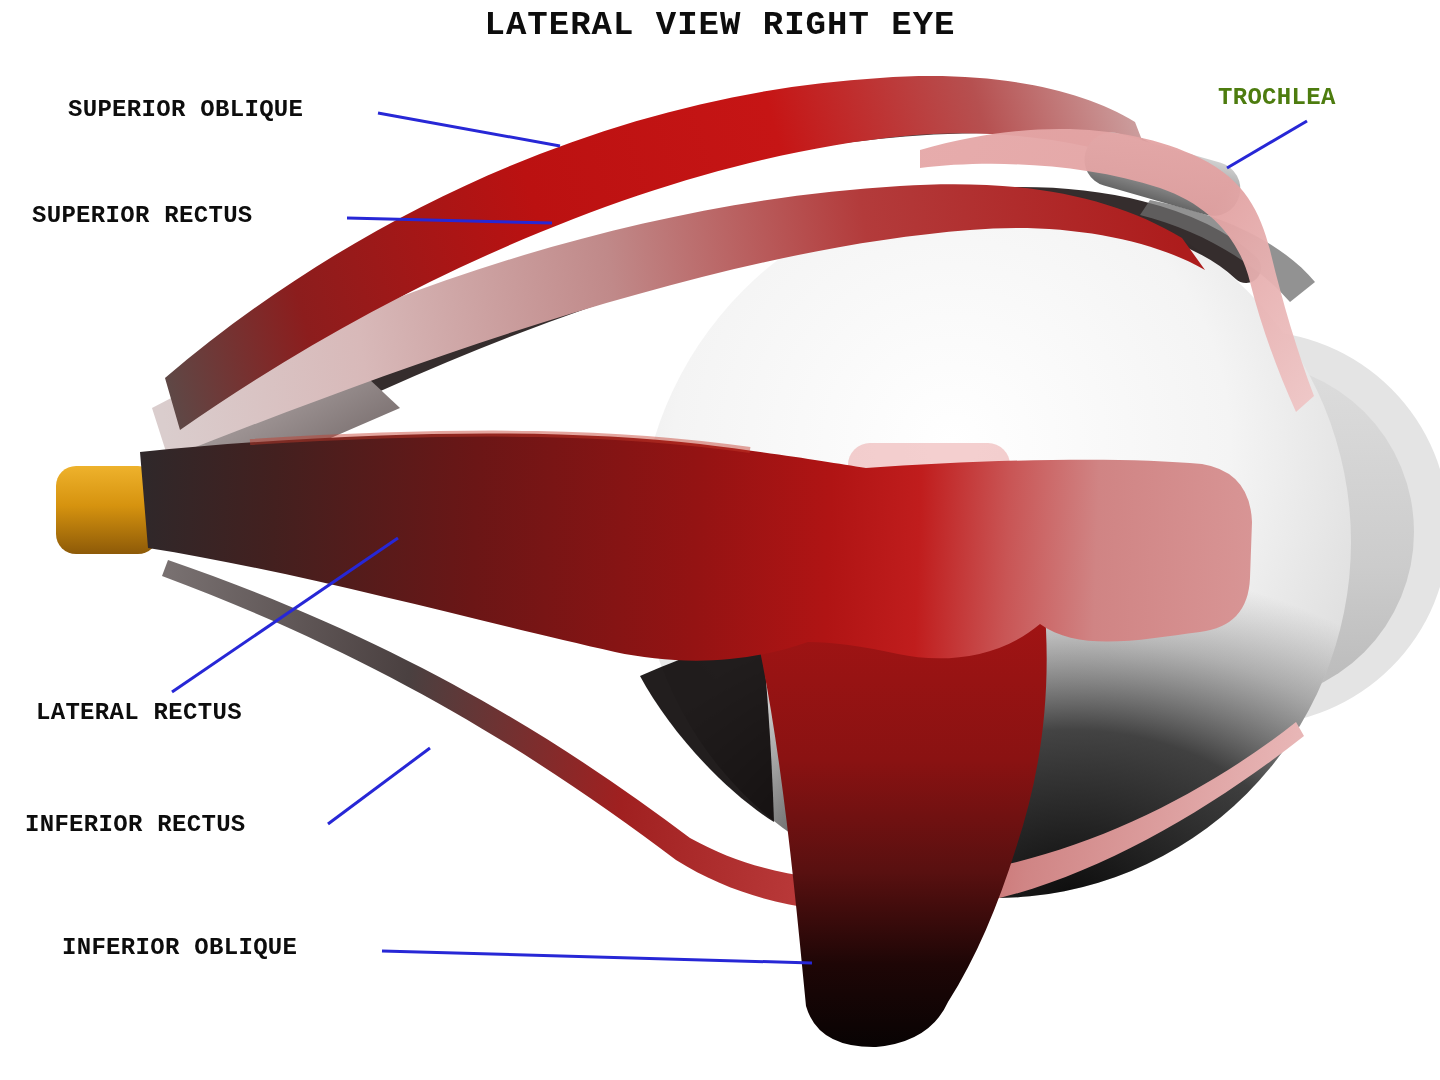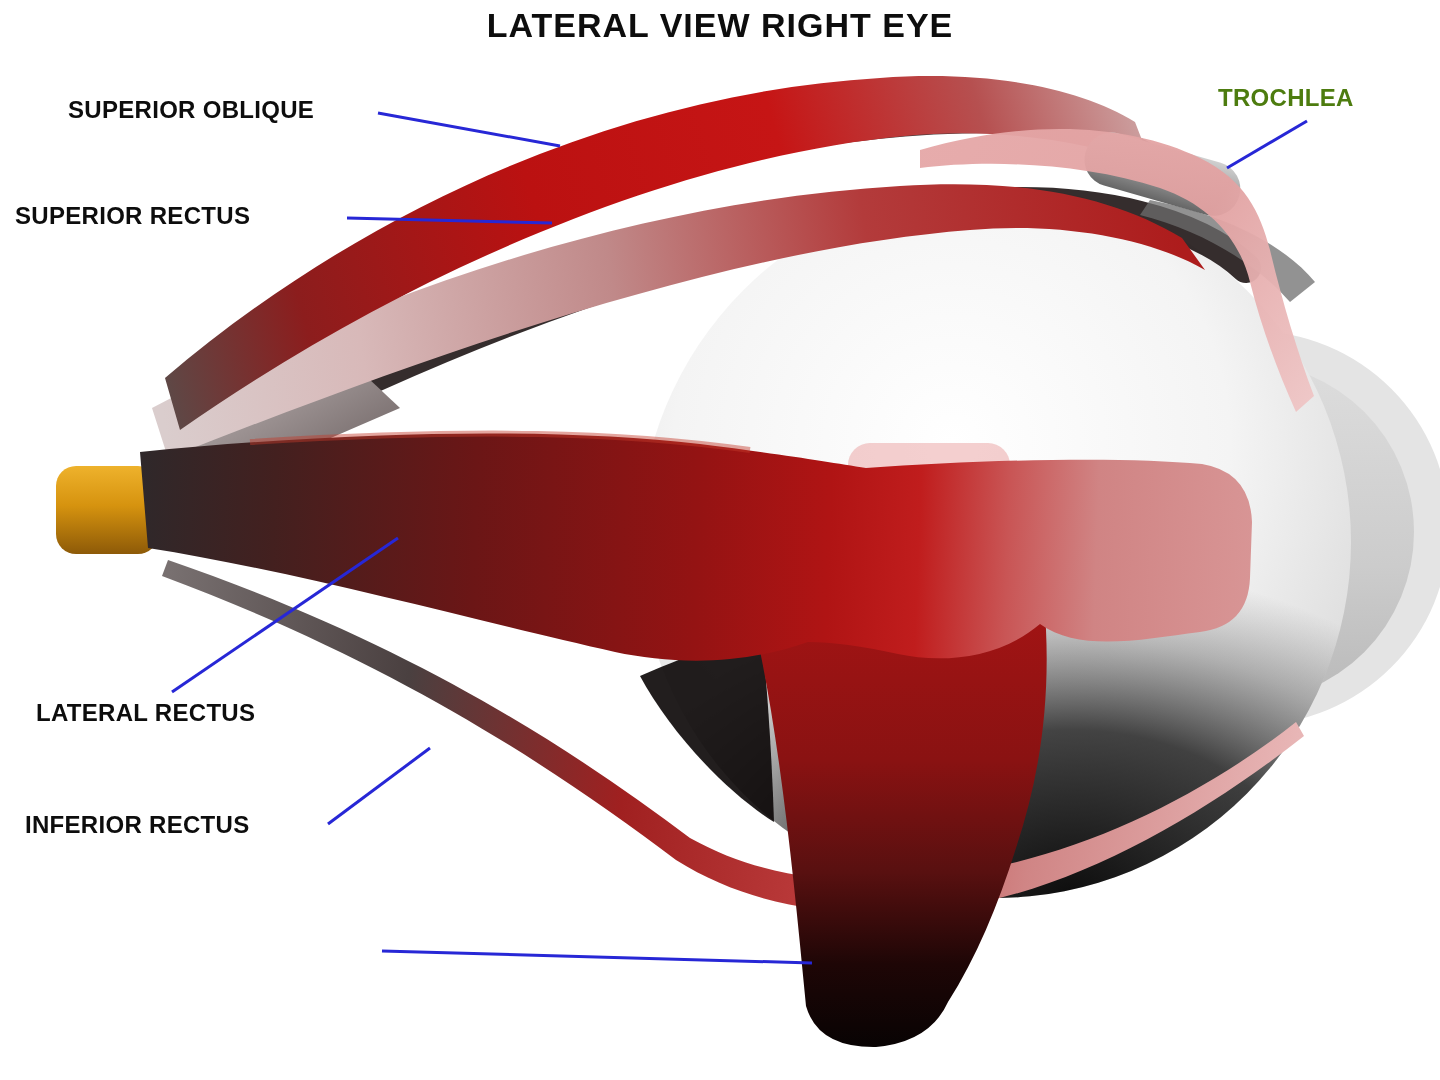--- a/index.html
+++ b/index.html
@@ -1,18 +1,18 @@
 <!DOCTYPE html>
 <html><head>
 <meta charset="utf-8">
 <style>
   html,body{margin:0;padding:0;background:#ffffff;}
   .stage{
     position:relative;width:1440px;height:1080px;background:#ffffff;
-    overflow:hidden;font-family:Liberation Sans, sans-serif;
+    overflow:hidden;font-family:Liberation Mono, monospace;
   }
   .stage svg{position:absolute;left:0;top:0;}
   .diagram-title{
     position:absolute;top:6px;left:0;right:0;text-align:center;
     font-size:34px;font-weight:bold;color:#0d0d0d;letter-spacing:1px;
   }
   .anno-label{
     position:absolute;font-size:24px;font-weight:bold;color:#0d0d0d;
     white-space:nowrap;letter-spacing:0.3px;
   }
@@ -163,17 +163,18 @@
         <line x1="1307" y1="121" x2="1227" y2="168" stroke="#2727d6" stroke-width="3"></line>
         <line x1="172" y1="692" x2="398" y2="538" stroke="#2727d6" stroke-width="3"></line>
         <line x1="328" y1="824" x2="430" y2="748" stroke="#2727d6" stroke-width="3"></line>
         <line x1="382" y1="951" x2="812" y2="963" stroke="#2727d6" stroke-width="3"></line>
       </g>
   </svg>
 
   <div class="diagram-title">LATERAL VIEW RIGHT EYE</div>
 
   <div class="anno-label" style="left: 68px; top: 96px; color: rgb(13, 13, 13);">SUPERIOR OBLIQUE</div>
-  <div class="anno-label" style="left: 15px; top: 202px; color: rgb(13, 13, 13);">SUPERIOR RECTUS</div>
+  <div class="anno-label" style="left: 32px; top: 202px; color: rgb(13, 13, 13);">SUPERIOR RECTUS</div>
   <div class="anno-label" style="left: 1218px; top: 84px; color: #4d7c0f;">TROCHLEA</div>
   <div class="anno-label" style="left: 36px; top: 699px; color: rgb(13, 13, 13);">LATERAL RECTUS</div>
   <div class="anno-label" style="left: 25px; top: 811px; color: rgb(13, 13, 13);">INFERIOR RECTUS</div>
+  <div class="anno-label" style="left: 62px; top: 934px; color: rgb(13, 13, 13);">INFERIOR OBLIQUE</div>
 </div>
 
 </body></html>

